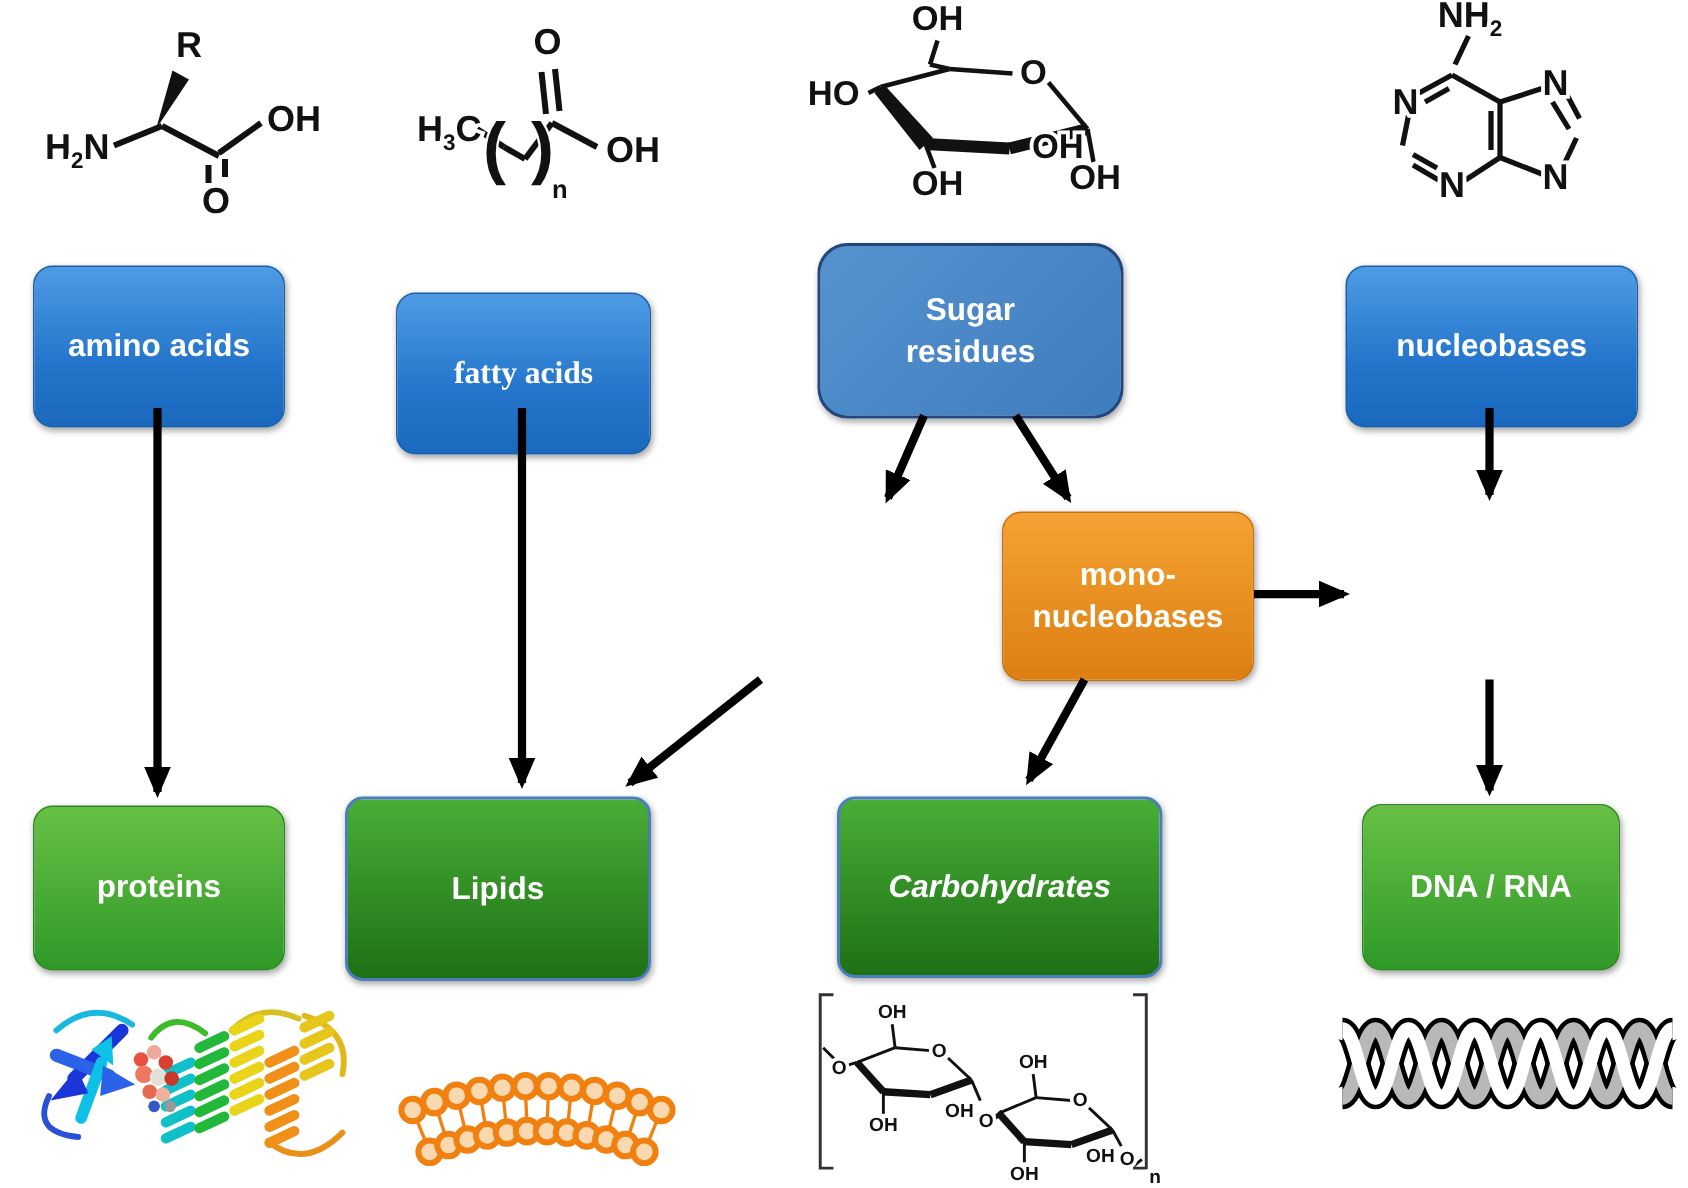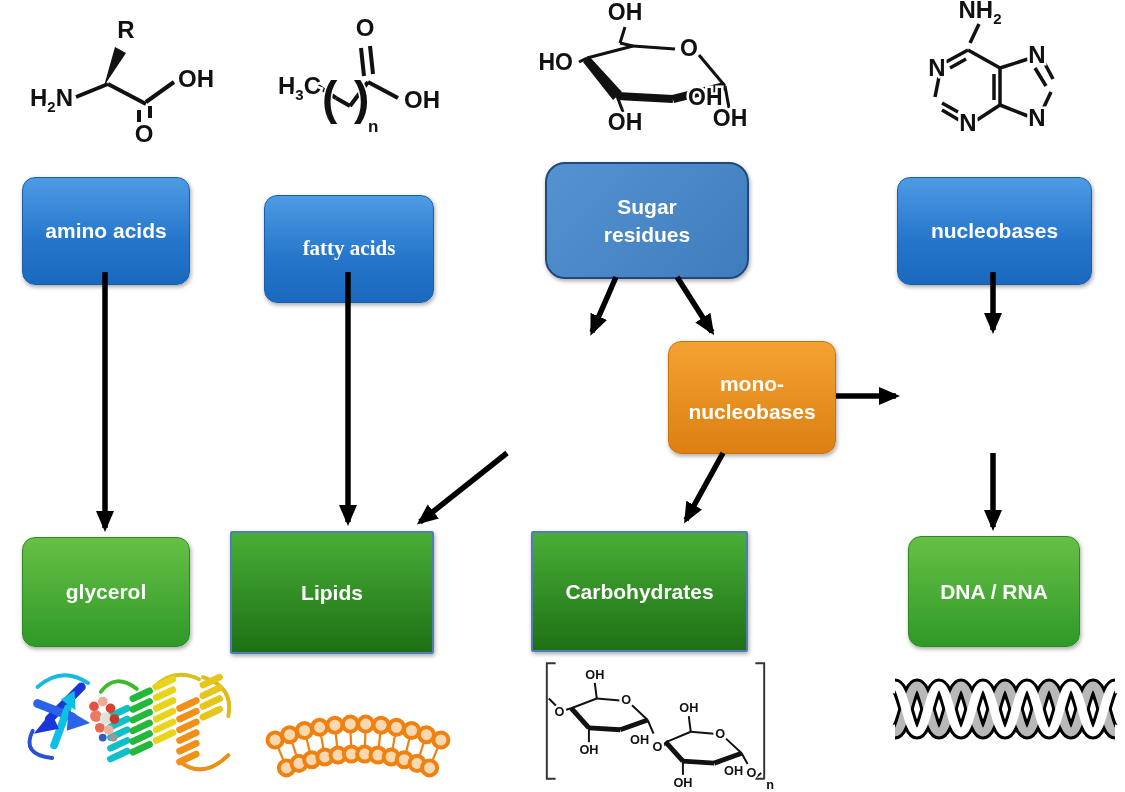--- a/index.html
+++ b/index.html
@@ -6,21 +6,21 @@
   .canvas{position:relative;width:1125px;height:792px;background:#ffffff;overflow:hidden;
           font-family:"Liberation Sans",sans-serif;}
   .node{position:absolute;display:flex;align-items:center;justify-content:center;text-align:center;
         color:#ffffff;font-weight:bold;font-size:21px;line-height:1.3;border-radius:13px;
         box-shadow:1px 2px 4px rgba(0,0,0,0.35);}
   .node .lbl span{display:block;}
   .blue{background:linear-gradient(180deg,#4E9BE4 0%,#2475CB 60%,#1A69BE 100%);border:1px solid #1A5FA6;margin-top:12px;}
   .sugar{background:linear-gradient(135deg,#5493D0 0%,#3F7CBD 100%);border:2px solid #23477C;border-radius:20px;}
   .orange{background:linear-gradient(180deg,#F4A233 0%,#DD7F12 100%);border:1px solid #C97208;}
   .green{background:linear-gradient(180deg,#67C045 0%,#2F9928 100%);border:1px solid #2E8822;}
-  .green-outlined{background:linear-gradient(180deg,#48AE36 0%,#1E7015 100%);border:2px solid #4D7EBB;border-radius:2px;}
+  .green-outlined{background:linear-gradient(180deg,#48AE36 0%,#1E7015 100%);border:2px solid #4D7EBB;border-radius:12px;}
   svg{position:absolute;overflow:visible;}
   .chem text{font-family:"Liberation Sans",sans-serif;font-weight:bold;fill:#111;
              paint-order:stroke;stroke:#ffffff;stroke-width:5px;}
   .arrows{pointer-events:none;}
 </style>
 </head>
 <body>
 
 <div class="canvas">
 
@@ -123,26 +123,26 @@
   </div>
 
   <div class="node orange" style="left:668px;top:341px;width:166px;height:111px;">
     <div class="lbl">
       <span>mono-</span>
       <span>nucleobases</span>
     </div>
   </div>
 
   <div class="node green" style="left:22px;top:537px;width:166px;height:108px;">
-    <div class="lbl">glycerol</div>
+    <div class="lbl">proteins</div>
   </div>
   <div class="node green-outlined" style="left:230px;top:531px;width:200px;height:119px;">
     <div class="lbl">Lipids</div>
   </div>
-  <div class="node green-outlined" style="left:531px;top:531px;width:213px;height:117px;">
+  <div class="node green-outlined" style="left:558px;top:531px;width:213px;height:117px;font-style:italic;">
     <div class="lbl">Carbohydrates</div>
   </div>
   <div class="node green" style="left:908px;top:536px;width:170px;height:109px;align-items:center;">
     <div class="lbl">DNA / RNA</div>
   </div>
 
   <svg style="left:5px;top:648px;" width="250" height="146" viewBox="0 0 250 150">
     <g fill="none" stroke-linecap="round">
       <path d="M30,40 Q55,18 82,36" stroke="#18b8e0" stroke-width="4"></path>
       <path d="M25,85 Q13,110 45,113" stroke="#2a50d8" stroke-width="4"></path>

